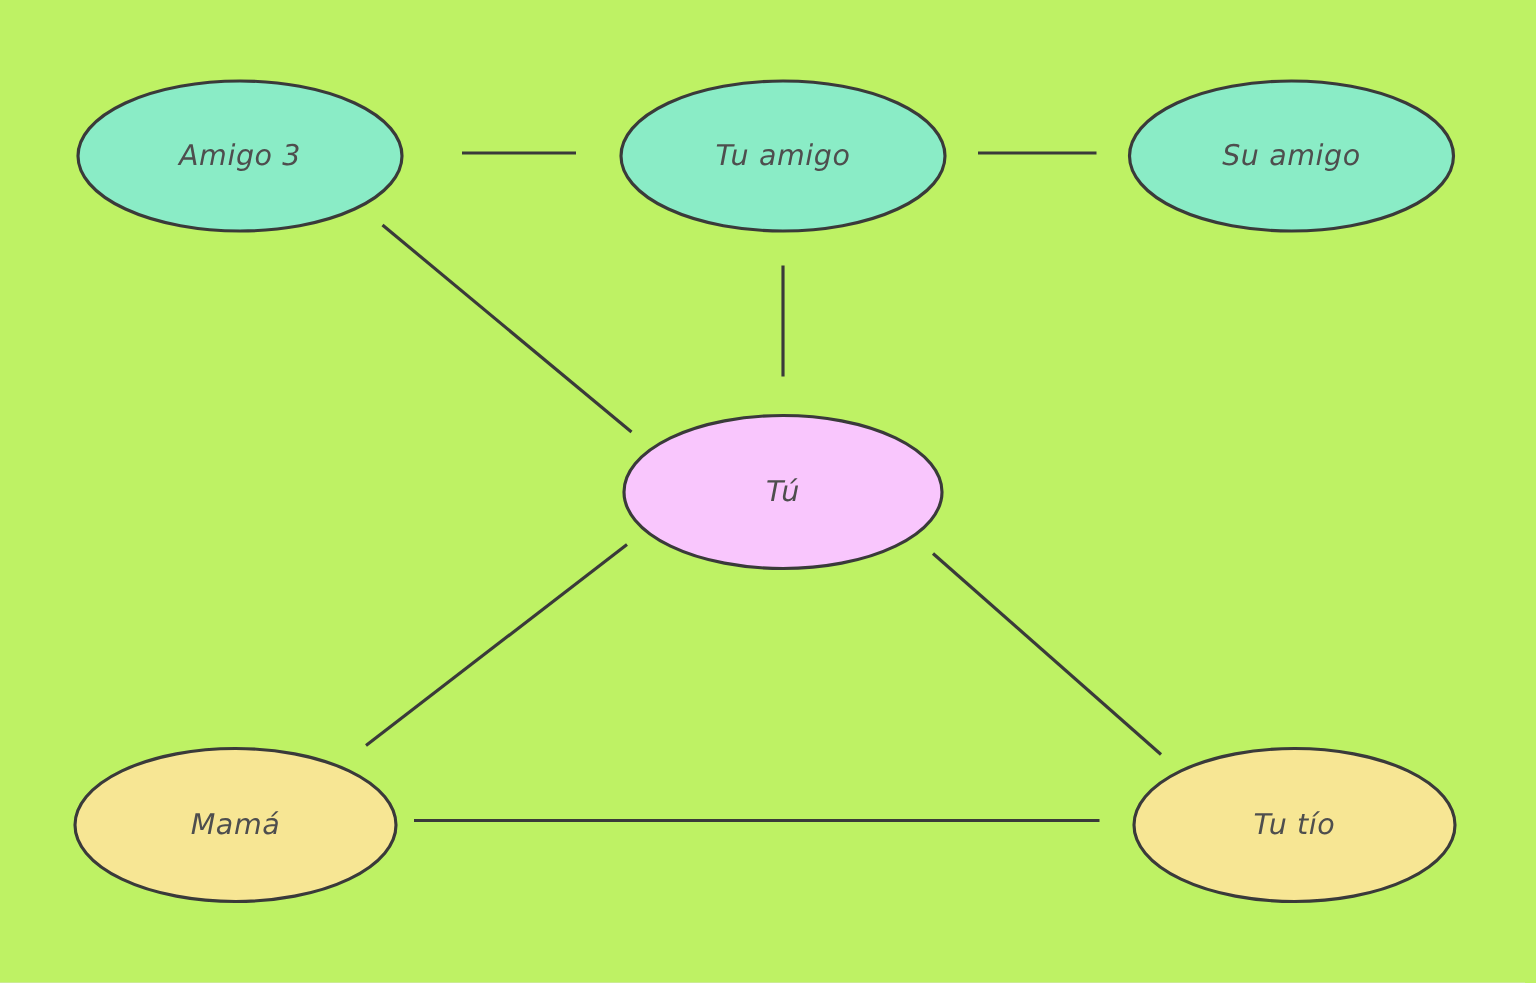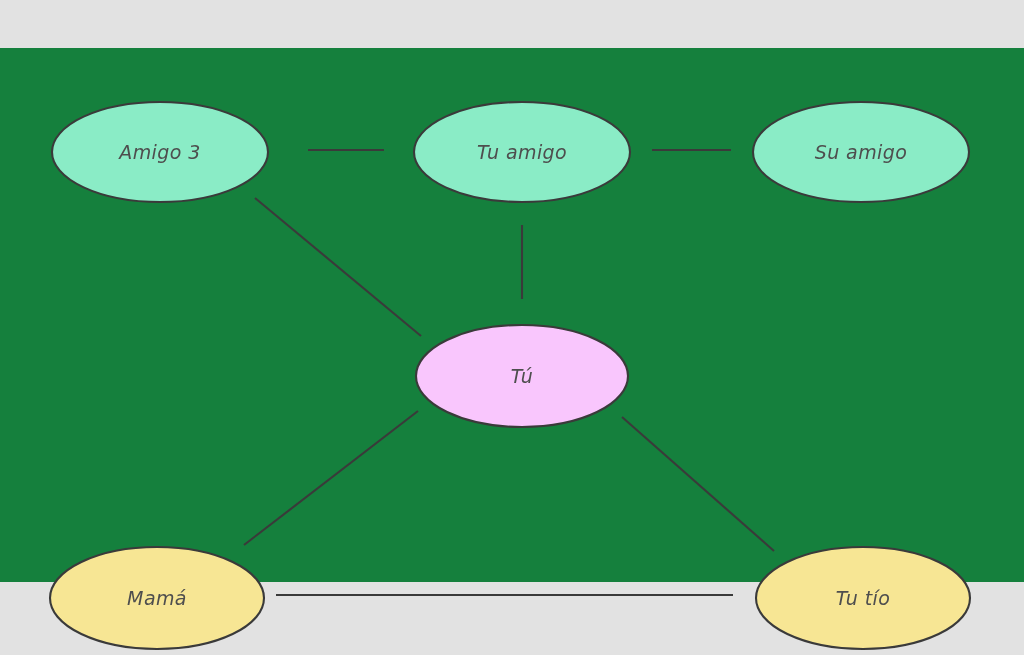--- a/index.html
+++ b/index.html
@@ -46,21 +46,21 @@
     fill: #4e4e4e;
     letter-spacing: 0.4px;
     text-anchor: middle;
     dominant-baseline: middle;
     paint-order: stroke;
   }
 </style>
 </head>
 <body>
 
-<div id="diagram-root" style="background: #15803d; width: 1024px; height: 534px; margin-top: 48px;">
+<div id="diagram-root" style="background: #bef264; width: 1024px; height: 655px;">
   <svg id="graph-svg" viewBox="0 0 1024 655" xmlns="http://www.w3.org/2000/svg">
 
     <g>
       <line class="edge-line" x1="308" y1="102" x2="384" y2="102" stroke="#3a3a3a" stroke-width="2.1"></line>
       <line class="edge-line" x1="652" y1="102" x2="731" y2="102" stroke="#3a3a3a" stroke-width="2.1"></line>
       <line class="edge-line" x1="522" y1="177" x2="522" y2="251" stroke="#3a3a3a" stroke-width="2.1"></line>
       <line class="edge-line" x1="255" y1="150" x2="421" y2="288" stroke="#3a3a3a" stroke-width="2.1"></line>
       <line class="edge-line" x1="418" y1="363" x2="244" y2="497" stroke="#3a3a3a" stroke-width="2.1"></line>
       <line class="edge-line" x1="622" y1="369" x2="774" y2="503" stroke="#3a3a3a" stroke-width="2.1"></line>
       <line class="edge-line" x1="276" y1="547" x2="733" y2="547" stroke="#3a3a3a" stroke-width="2.1"></line>

